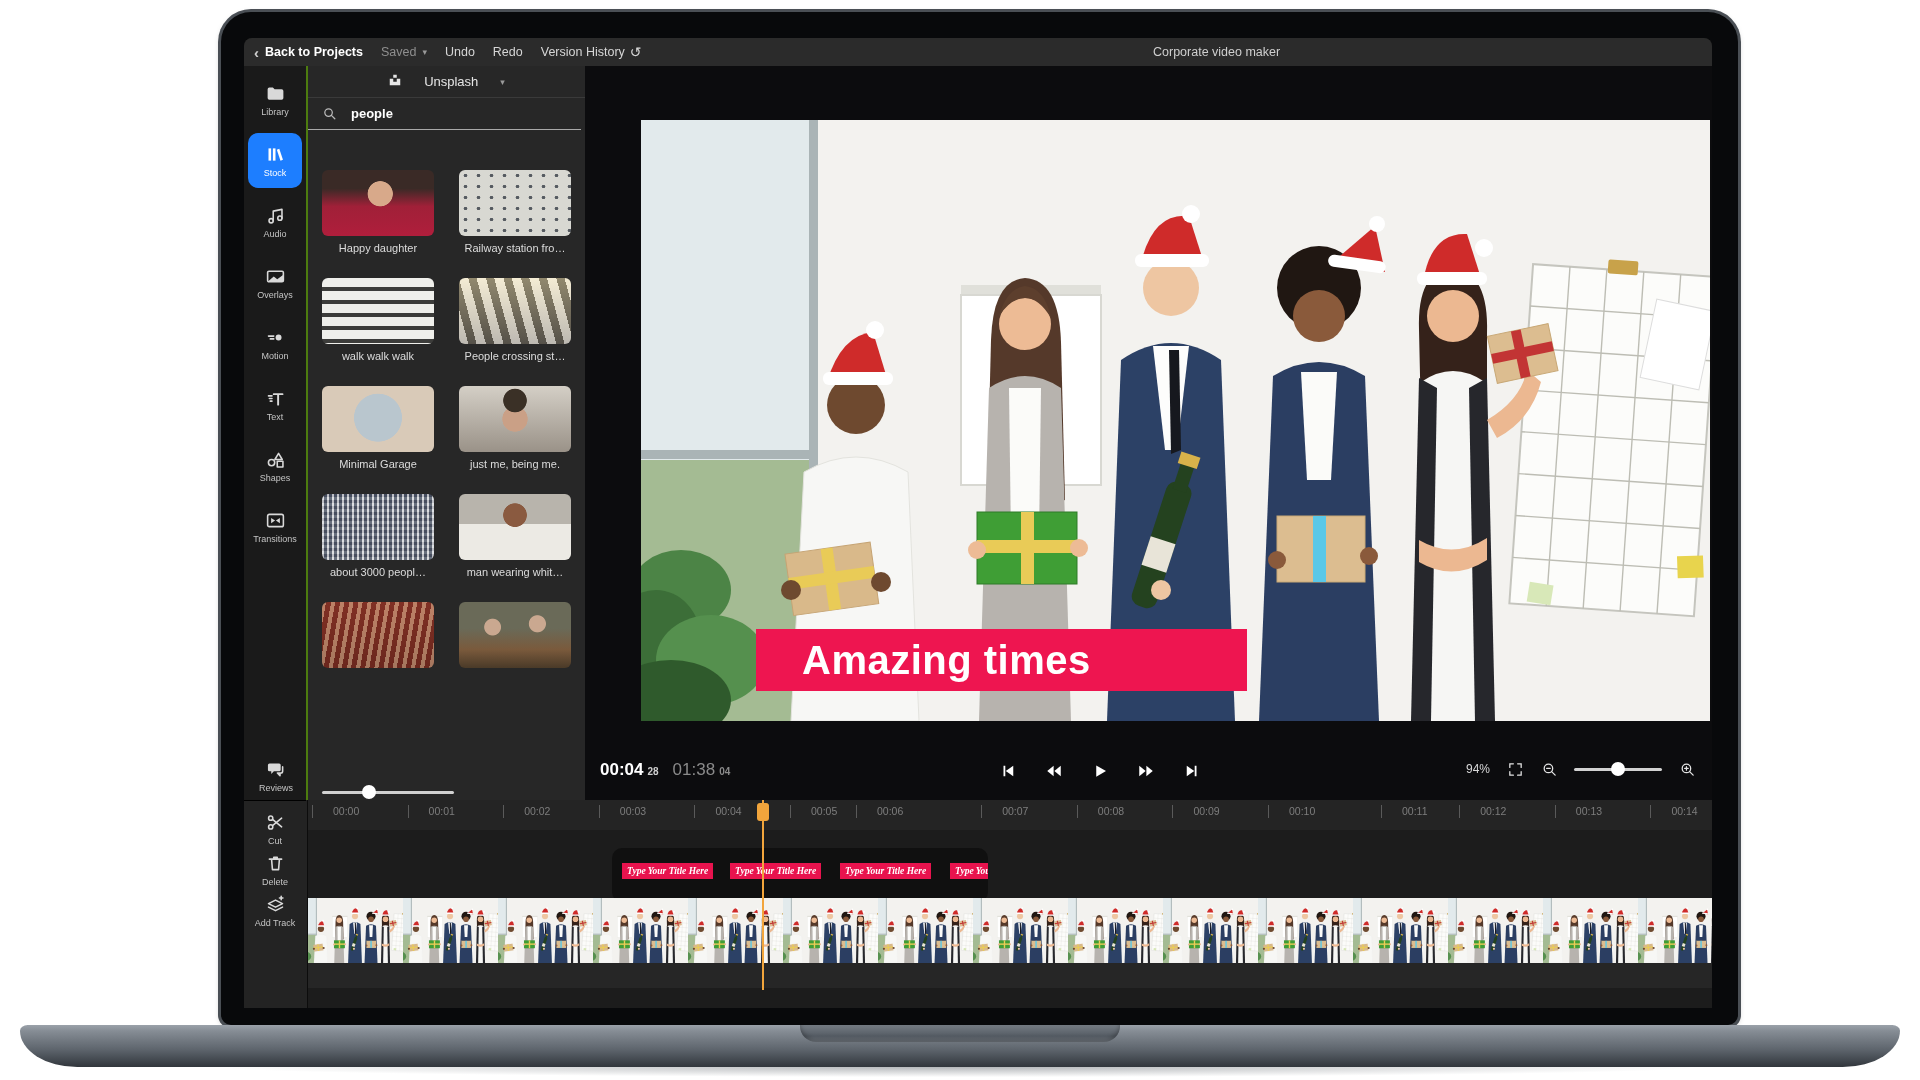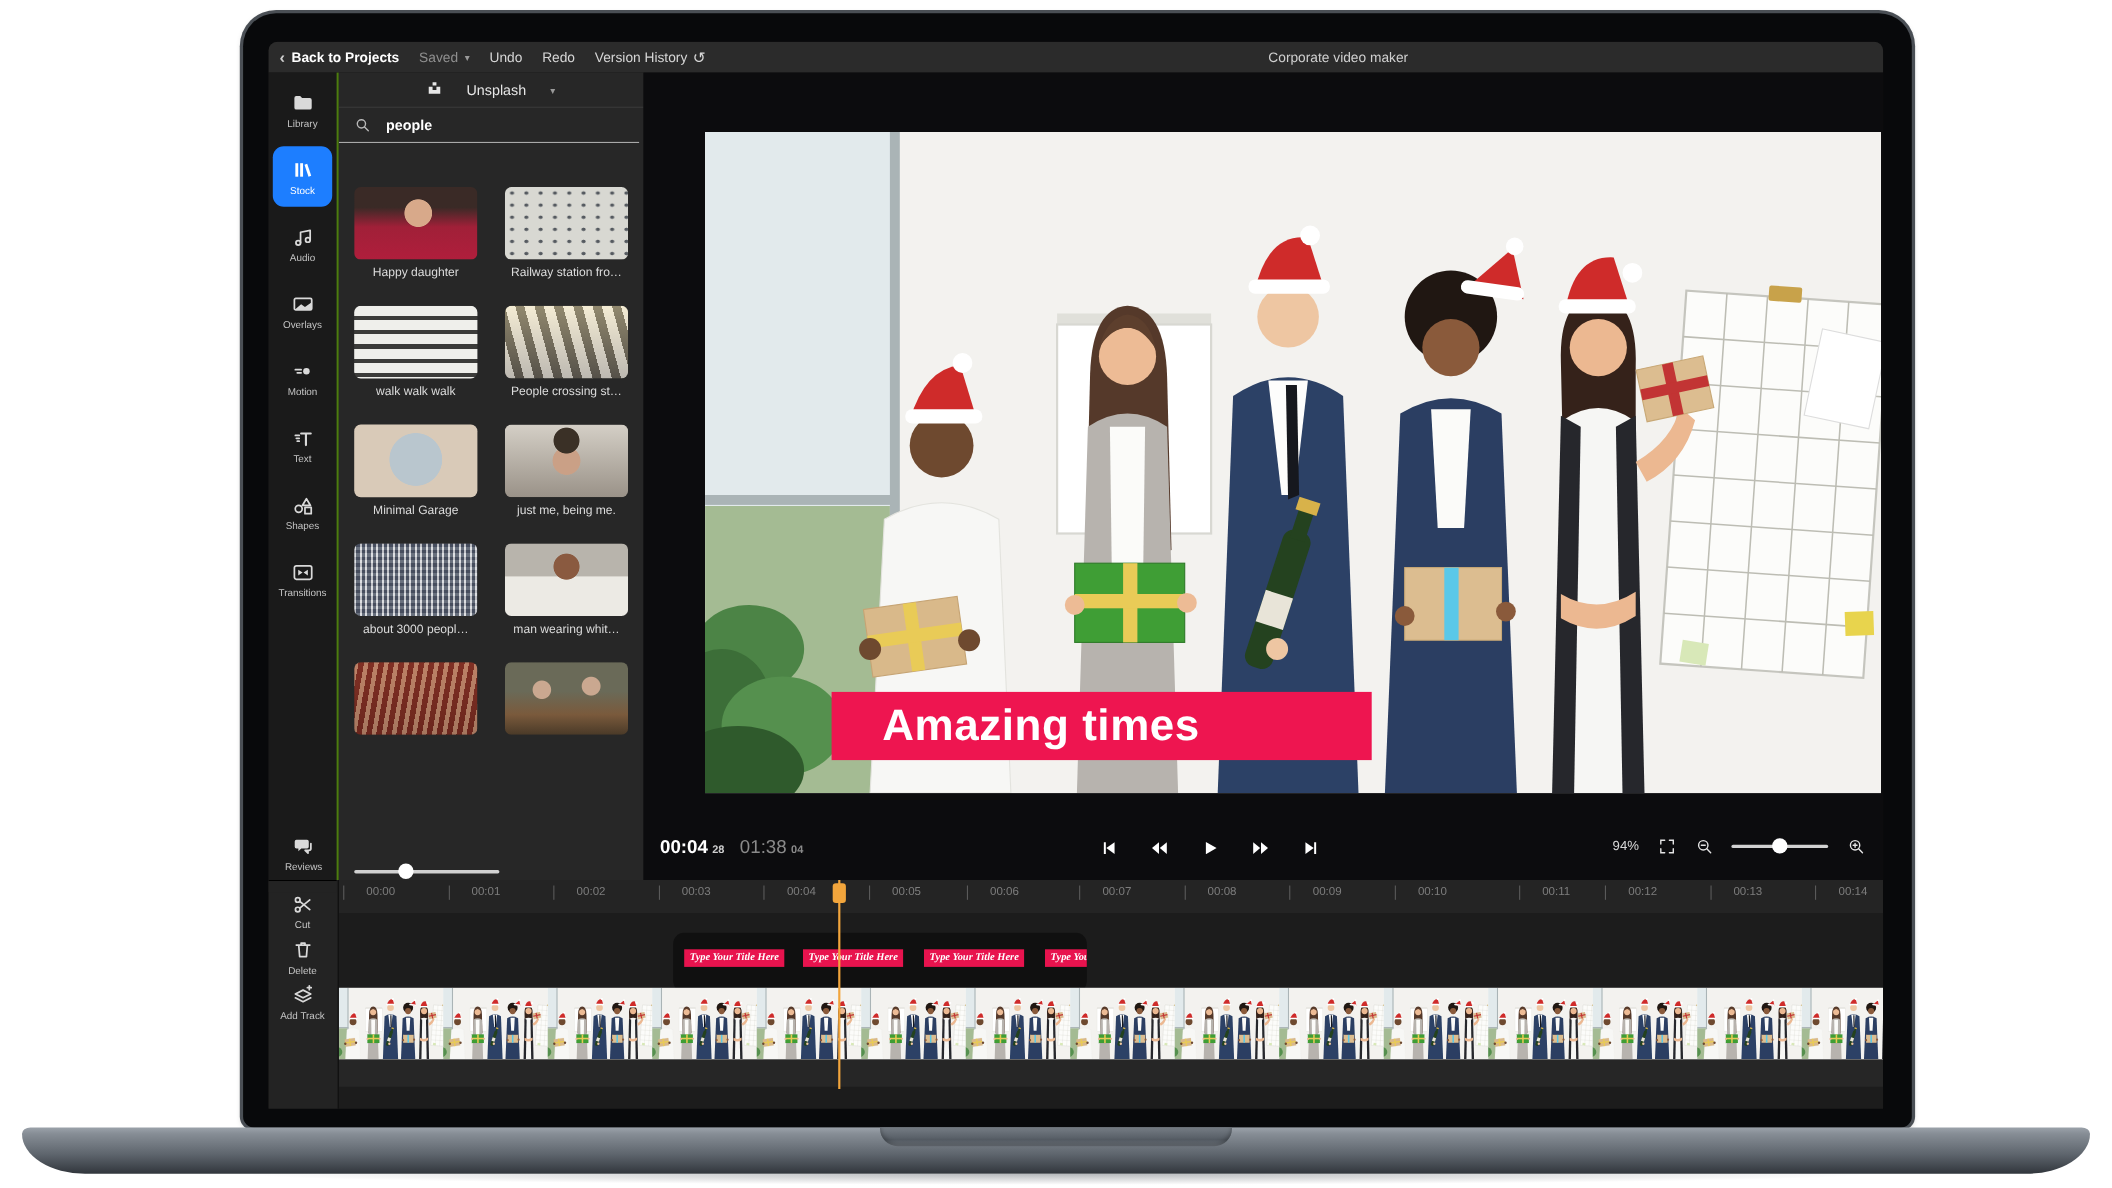--- a/index.html
+++ b/index.html
@@ -537,21 +537,21 @@
       <section class="timeline">
         <div class="tl-rail-pad"></div>
         <div class="tl-body">
           <div class="ruler" id="ruler">
               <span class="tick" style="left: 4px;">00:00</span>
               <span class="tick" style="left: 99.6px;">00:01</span>
               <span class="tick" style="left: 195.2px;">00:02</span>
               <span class="tick" style="left: 290.8px;">00:03</span>
               <span class="tick" style="left: 386.4px;">00:04</span>
               <span class="tick" style="left: 482px;">00:05</span>
-              <span class="tick" style="left: 571px;">00:06</span>
+              <span class="tick" style="left: 548px;">00:06</span>
               <span class="tick" style="left: 673.2px;">00:07</span>
               <span class="tick" style="left: 768.8px;">00:08</span>
               <span class="tick" style="left: 864.4px;">00:09</span>
               <span class="tick" style="left: 960px;">00:10</span>
               <span class="tick" style="left: 1073px;">00:11</span>
               <span class="tick" style="left: 1151.2px;">00:12</span>
               <span class="tick" style="left: 1246.8px;">00:13</span>
               <span class="tick" style="left: 1342.4px;">00:14</span>
             </div>
           <div class="text-clip" id="text-clip">

